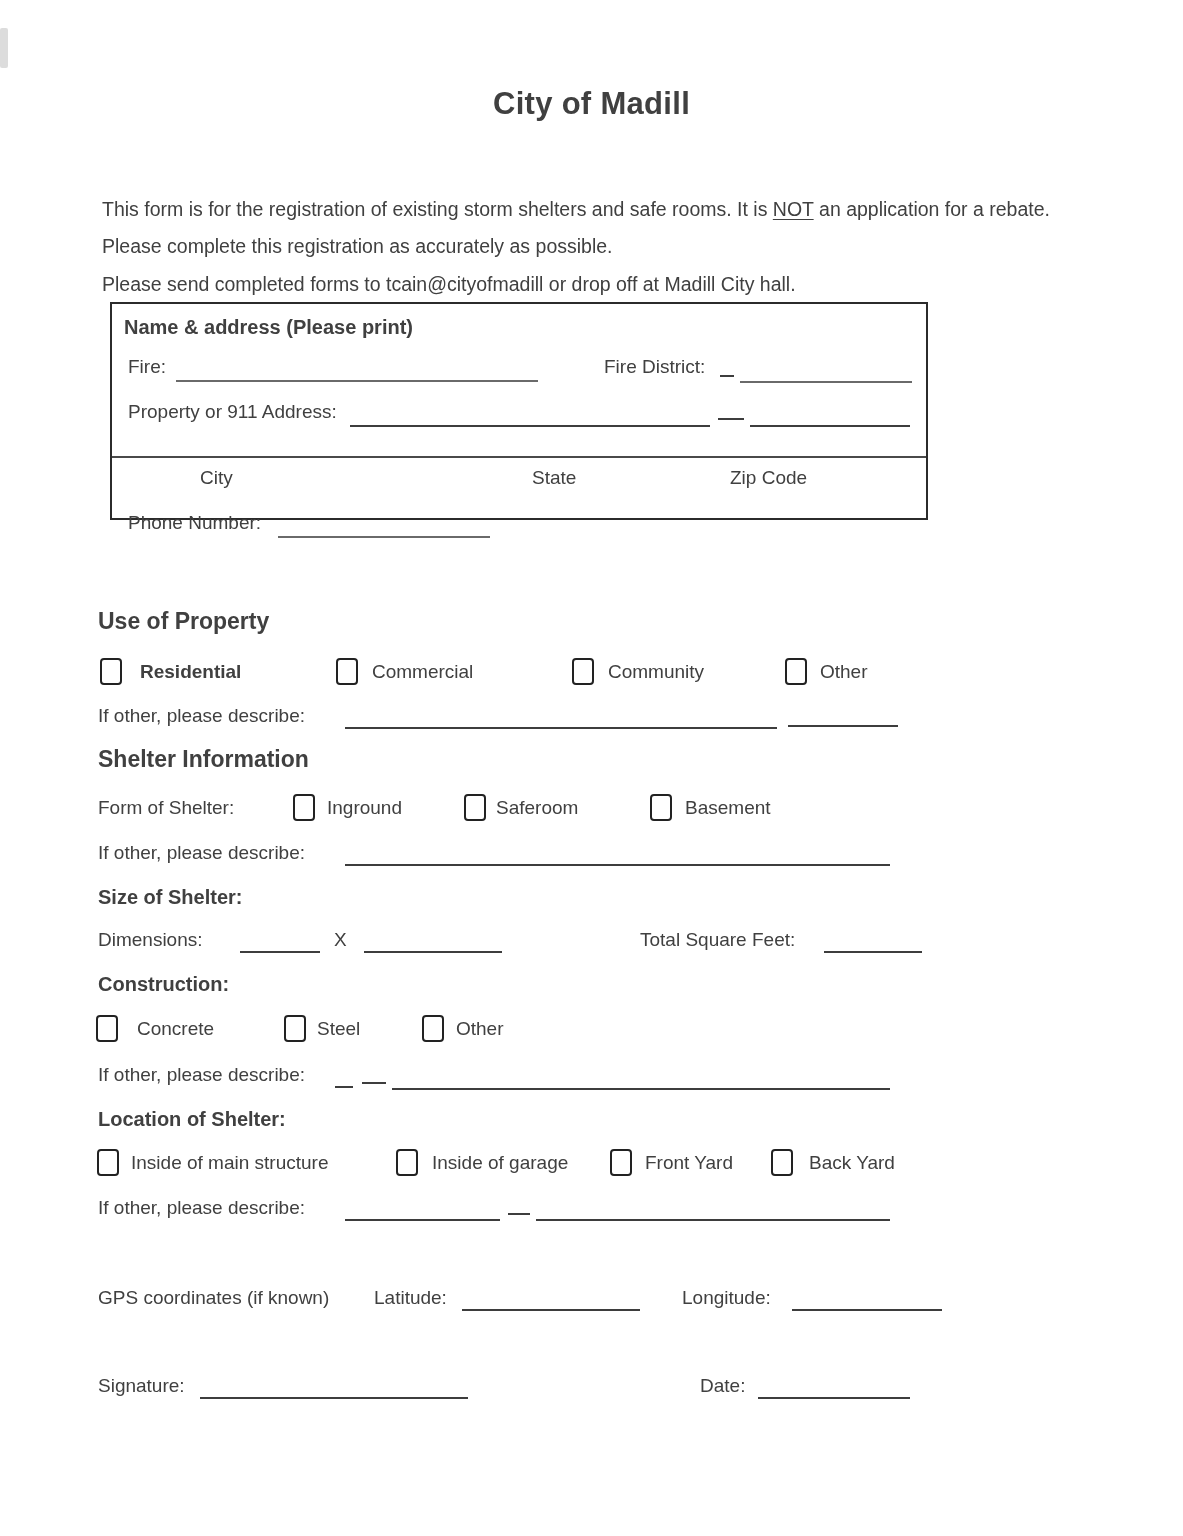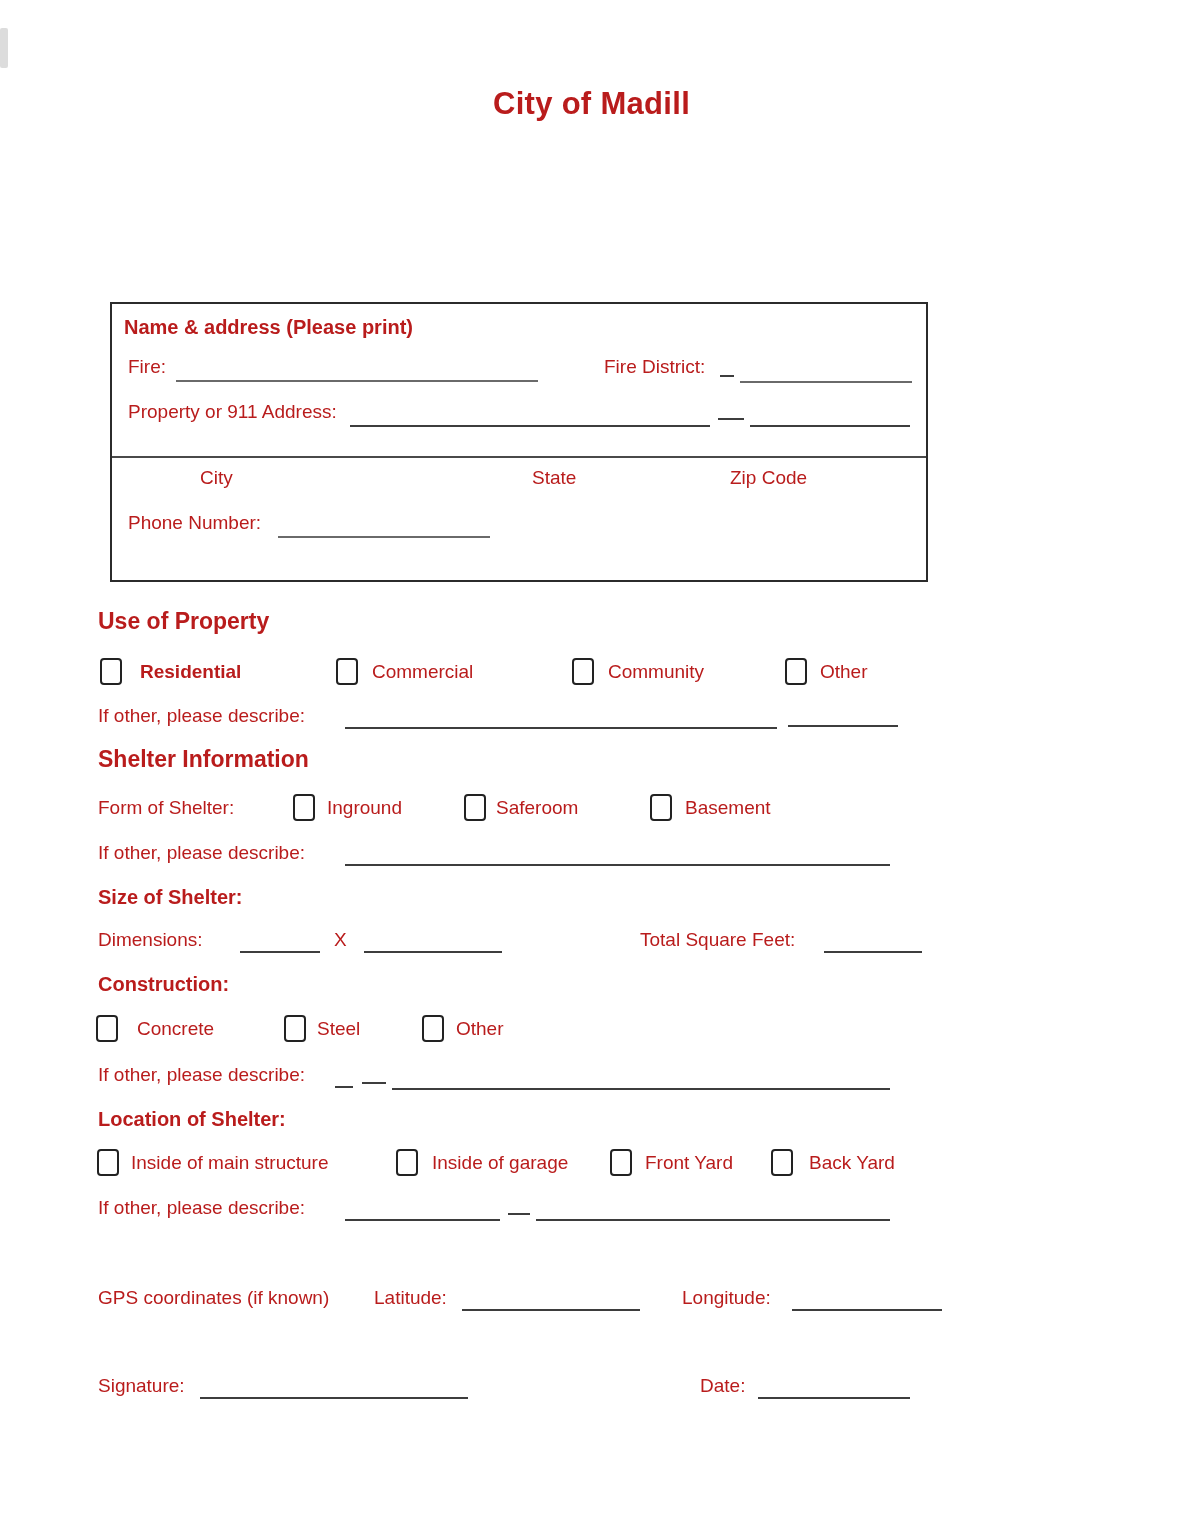--- a/index.html
+++ b/index.html
@@ -2,61 +2,63 @@
 <html><head>
 <meta charset="utf-8">
 <style>
   * { margin:0; padding:0; box-sizing:border-box; }
   html,body { background:#ffffff; }
   .page {
     position:relative;
     width:1183px; height:1536px;
     background:#ffffff;
     font-family:"Liberation Sans", sans-serif;
-    color:#b91c1c;
+    color:#404040;
     font-size:19px;
     overflow:hidden;
   }
   .abs { position:absolute; }
   .center { left:0; width:100%; text-align:center; }
   .h1 { font-size:31px; font-weight:600; letter-spacing:.3px; }
   .sub { font-size:19px; }
   .body-txt { font-size:19.5px; line-height:37px; }
   .h2 { font-size:23px; font-weight:700; }
   .h3 { font-size:20px; font-weight:700; }
   .bold { font-weight:700; }
   .line { position:absolute; height:0; border-bottom:2px solid #3d3d3d; }
   .line-light { border-bottom-color:#6a6a6a; }
   .cb {
     position:absolute; width:22px; height:27px;
     border:2px solid #222; border-radius:4px; background:#fff;
   }
   .box {
     position:absolute; left:110px; top:302px;
-    width:818px; height:280px;
+    width:818px; height:218px;
     border:2px solid #2b2b2b;
     background:#fff;
   }
   .box .divider { position:absolute; left:0; right:0; top:152px; border-bottom:2px solid #4a4a4a; }
   .u { text-decoration:underline; text-underline-offset:3px; }
   .scan-mark {
     position:absolute; left:0; top:28px; width:8px; height:40px;
     background:#c9c9c9; opacity:.65; border-radius:2px;
   }
 </style>
 </head>
 <body>
 
 <div class="page">
 
   <div class="scan-mark"></div>
 
   <div class="abs center h1" style="top:86px;">City of Madill</div>
 
+  <div class="abs body-txt" style="left:102px; top:191px; width:985px;"><span>This form is for the registration of existing storm shelters and safe rooms. It is </span><span class="u bold" style="font-weight:400;">NOT</span><span> an application for a rebate. Please complete this registration as accurately as possible.</span></div>
 
+  <div class="abs body-txt" style="left:102px; top:266px;">Please send completed forms to tcain@cityofmadill or drop off at Madill City hall.</div>
 
   <div class="box">
     <div class="abs h3" style="left:12px; top:12px;">Name &amp; address (Please print)</div>
 
     <div class="abs" style="left:16px; top:52px;">Fire:</div>
     <div class="line line-light" style="left:64px; top:76px; width:362px;"></div>
 
     <div class="abs" style="left:492px; top:52px;">Fire District:</div>
     <div class="line" style="left:608px; top:71px; width:14px;"></div>
     <div class="line line-light" style="left:628px; top:77px; width:172px;"></div>

